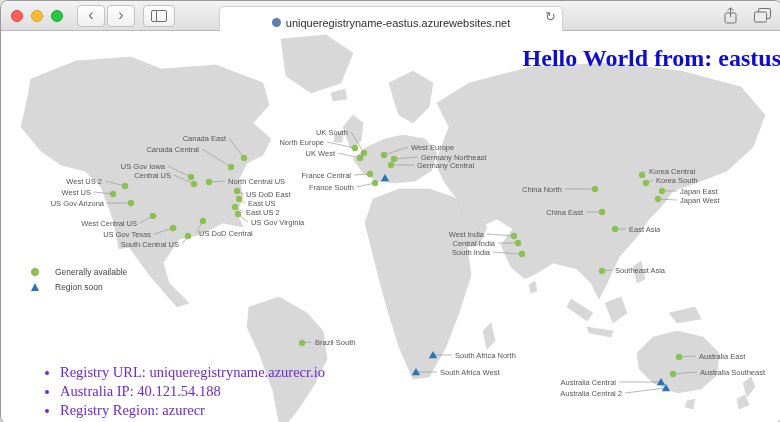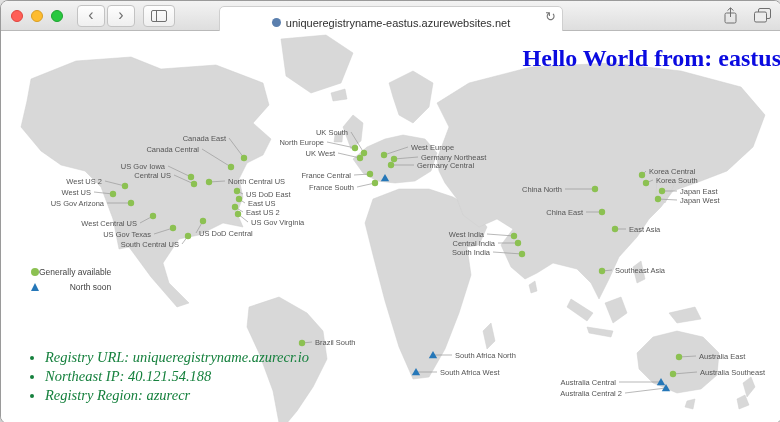--- a/index.html
+++ b/index.html
@@ -26,26 +26,26 @@
   .right-icons{margin-left:auto;display:flex;gap:16px;align-items:center;color:#666;}
   .chrome svg{display:block;}
   
   .content{position:relative;width:780px;height:392px;background:#fff;overflow:hidden;}
   .map{position:absolute;left:0;top:0;}
   .heading{position:absolute;top:14px;left:0;right:0;text-align:right;
            font-family:"Liberation Serif",serif;font-weight:bold;font-size:24px;color:var(--heading,#0b0be0);}
   .modified{position:absolute;top:66px;left:12px;font-family:"Liberation Serif",serif;
             font-weight:bold;font-size:27px;color:#000;letter-spacing:.5px;}
   .legend{position:absolute;left:30px;top:236px;font-size:8.5px;color:#444;}
-  .legend-row{display:flex;align-items:center;gap:0;margin-bottom:5px;justify-content:space-between;}
+  .legend-row{display:flex;align-items:center;gap:16px;margin-bottom:5px;}
   .legend-dot{width:8px;height:8px;border-radius:50%;background:var(--ga,#8cc152);flex:0 0 auto;}
   .legend-tri{width:0;height:0;border-left:4.5px solid transparent;border-right:4.5px solid transparent;
               border-bottom:8px solid var(--soon,#2577b8);flex:0 0 auto;}
-  .bullets{position:absolute;left:26px;top:316px;margin:0;padding-left:18px;
-           font-family:"Liberation Serif",serif;font-size:14.5px;color:#15803d;font-style:italic;}
+  .bullets{position:absolute;left:26px;top:316px;margin:15px;padding-left:18px;
+           font-family:"Liberation Serif",serif;font-size:14.5px;color:#6d28d9;}
   .bullets li{margin:2px 0;}
   .marker-label{font-family:"Liberation Sans",sans-serif;font-size:7.5px;fill:#555;}
 </style>
 </head>
 <body>
 
 <div class="window">
 
   <div class="chrome">
     <div class="lights">
@@ -326,24 +326,24 @@
 
     <div class="heading">Hello World from: eastus</div>
 
     <div class="legend">
       <div class="legend-row">
         <span class="legend-dot"></span>
         <span>Generally available</span>
       </div>
       <div class="legend-row">
         <span class="legend-tri"></span>
-        <span>North soon</span>
+        <span>Region soon</span>
       </div>
     </div>
 
     <ul class="bullets">
       <li>Registry URL: uniqueregistryname.azurecr.io</li>
-      <li>Northeast IP: 40.121.54.188</li>
+      <li>Australia IP: 40.121.54.188</li>
       <li>Registry Region: azurecr</li>
     </ul>
 
   </div>
 </div>
 
 </body></html>

